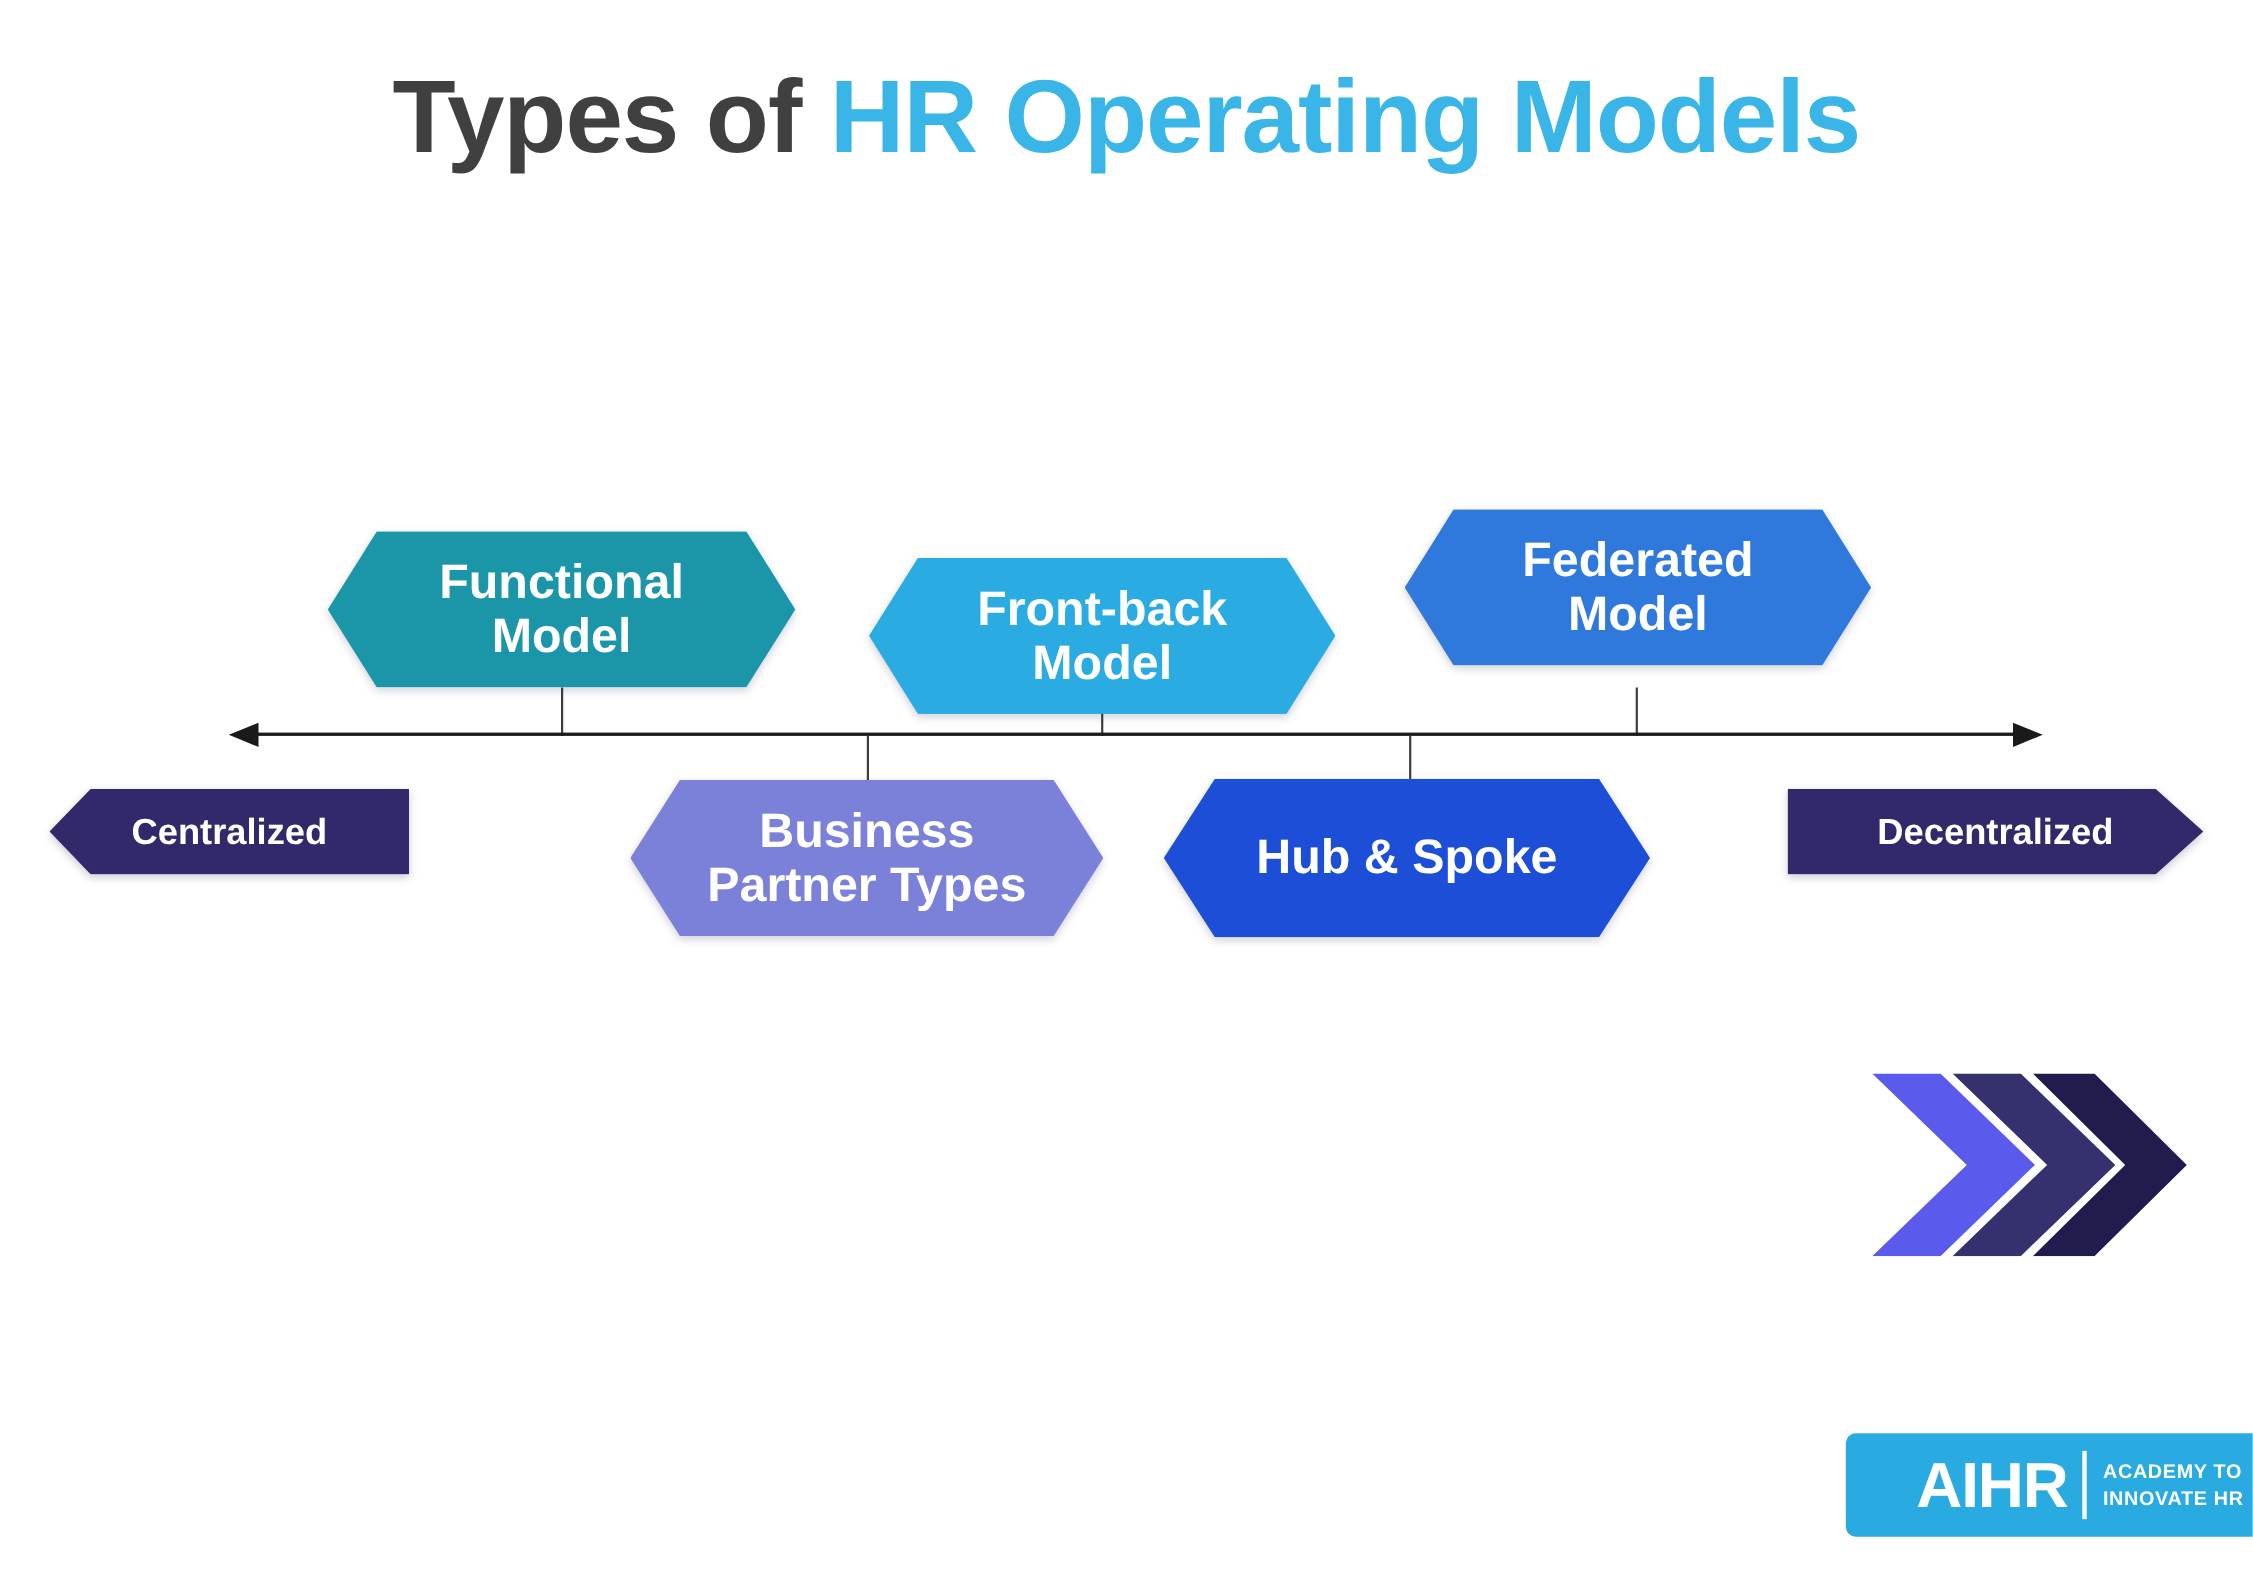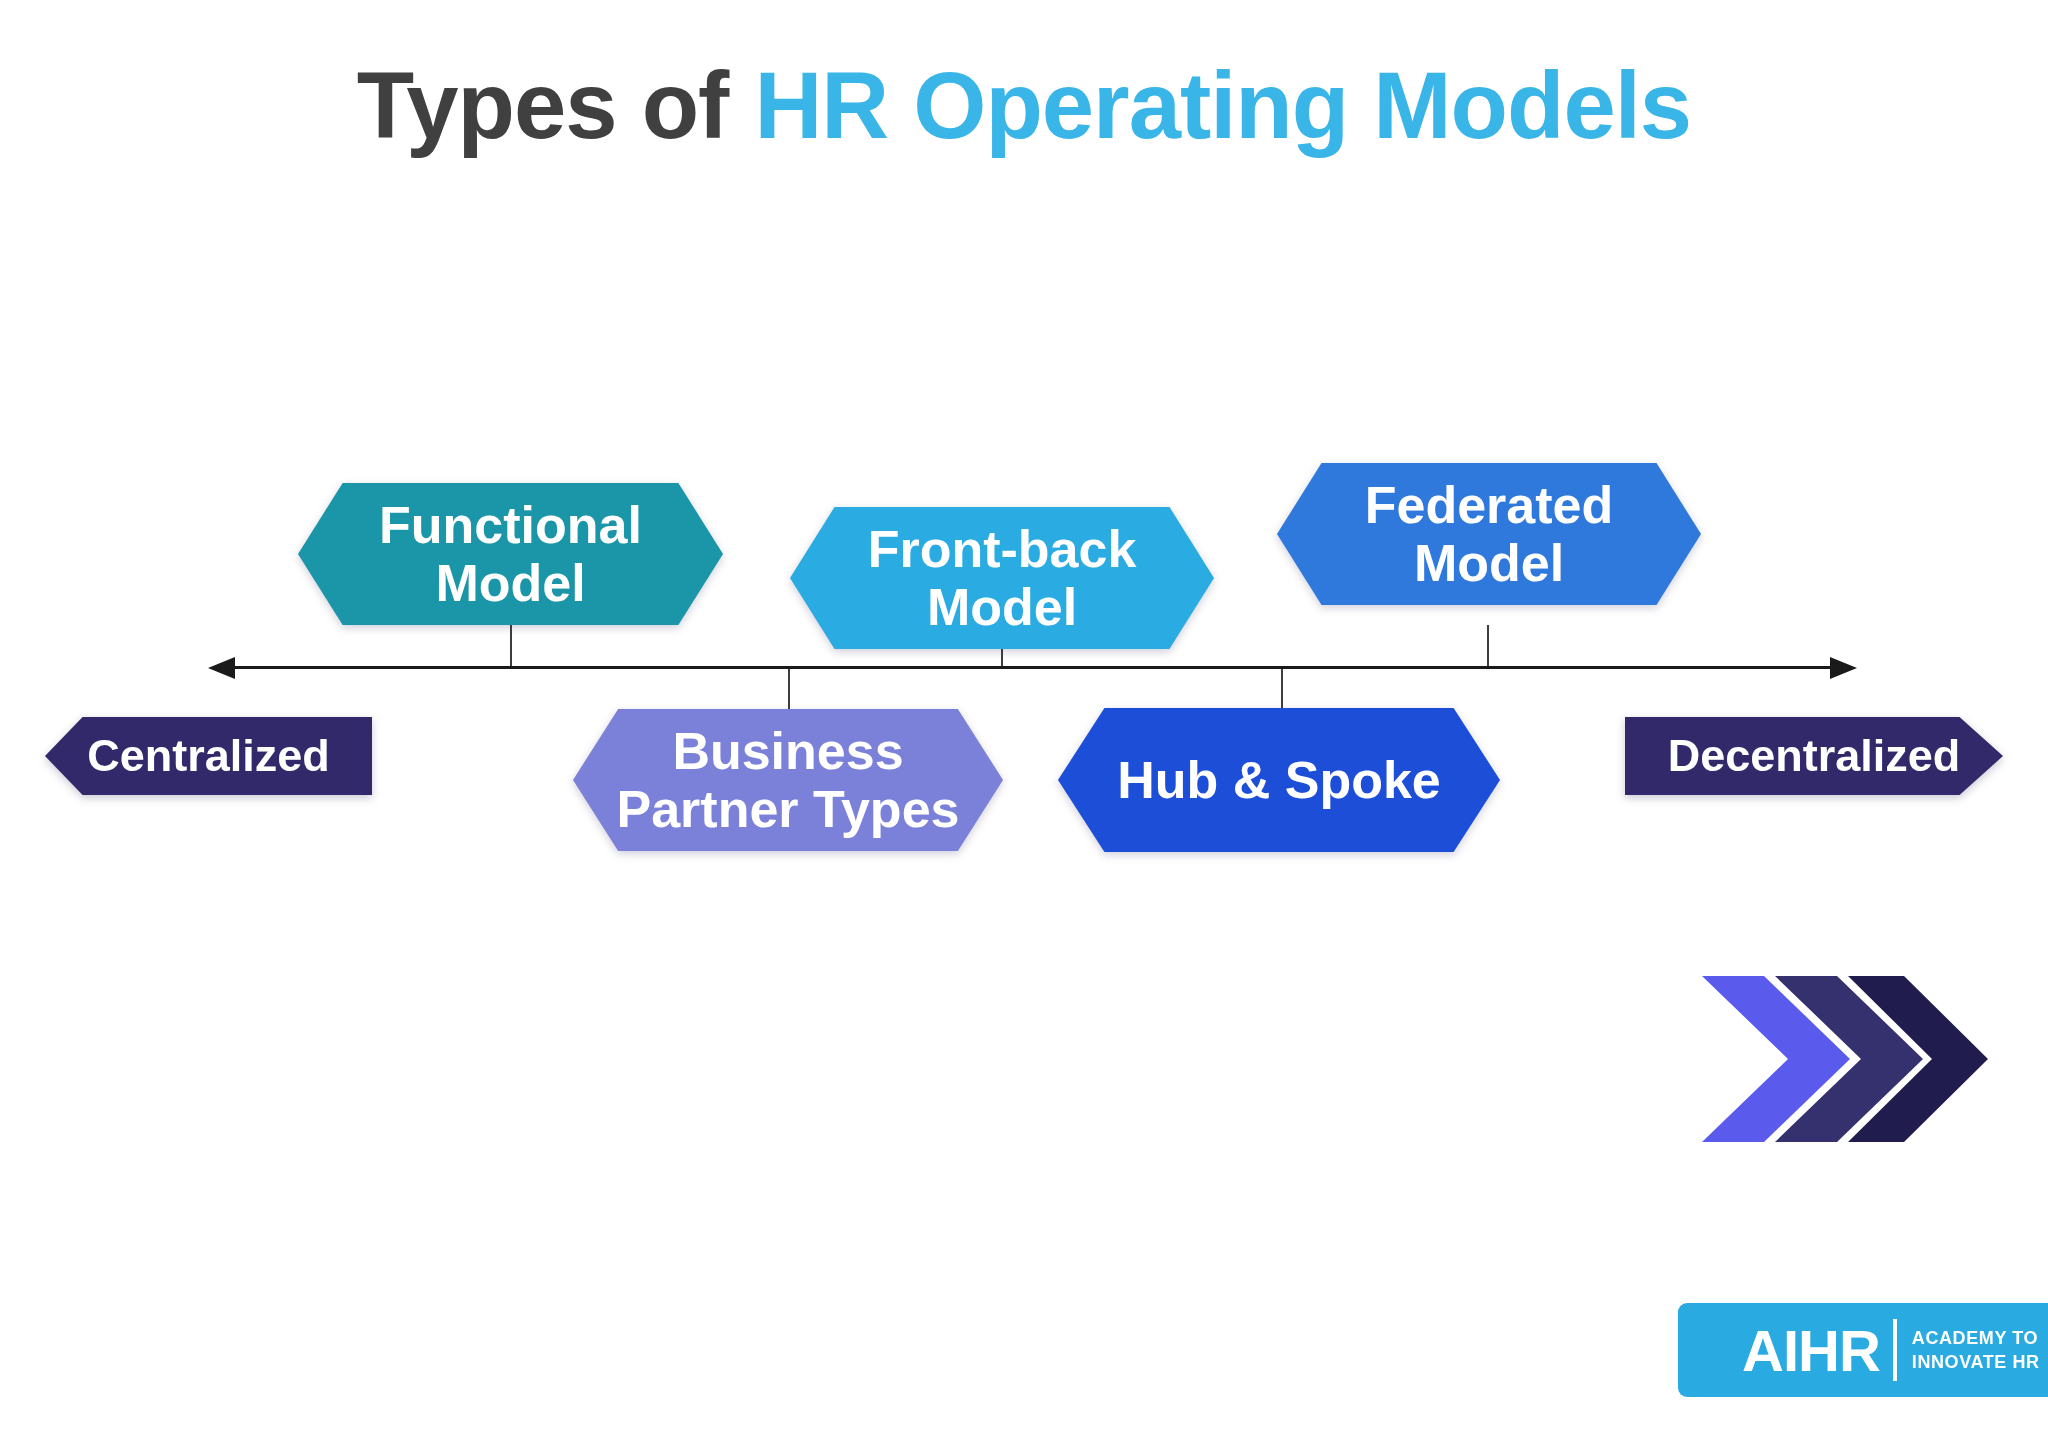--- a/index.html
+++ b/index.html
@@ -13,21 +13,21 @@
     font-size:94px;font-weight:700;letter-spacing:-1px;white-space:nowrap;
   }
   .t-prefix{margin-right:26px;}
   
   .hexwrap{position:absolute;filter:drop-shadow(0 3px 4px rgba(40,40,90,0.22));}
   .hex{
     width:100%;height:100%;display:flex;align-items:center;justify-content:center;
     text-align:center;color:#ffffff;font-weight:700;
     clip-path:polygon(10.5% 0%,89.5% 0%,100% 50%,89.5% 100%,10.5% 100%,0% 50%);
   }
-  .hex-label{font-size:52px;line-height:1.12;}
+  .hex-label{font-size:44px;line-height:1.12;}
   .hex-label span{display:block;}
   .hw1{left:298px;top:483px;width:425px;height:142px;}
   .hw2{left:790px;top:507px;width:424px;height:142px;}
   .hw3{left:1277px;top:463px;width:424px;height:142px;}
   .hw4{left:573px;top:709px;width:430px;height:142px;}
   .hw5{left:1058px;top:708px;width:442px;height:144px;}
   
   .axis-line{position:absolute;left:234px;top:666px;width:1598px;height:3px;}
   .axis-arrow-left{
     position:absolute;left:208px;top:656.5px;width:0;height:0;
@@ -44,21 +44,21 @@
   .c2{left:1001px;top:625px;height:44px;}
   .c3{left:1487px;top:625px;height:44px;}
   .c4{left:788px;top:669px;height:41px;}
   .c5{left:1281px;top:669px;height:40px;}
   
   .tagwrap{position:absolute;filter:drop-shadow(0 3px 4px rgba(40,40,90,0.25));}
   .tw-left{left:45px;top:717px;width:327px;height:78px;}
   .tw-right{left:1625px;top:717px;width:378px;height:78px;}
   .tag{
     width:100%;height:100%;display:flex;align-items:center;justify-content:center;
-    color:#ffffff;font-weight:700;font-size:45px;
+    color:#ffffff;font-weight:700;font-size:33px;
   }
   .tag-left{clip-path:polygon(11.5% 0%,100% 0%,100% 100%,11.5% 100%,0% 50%);}
   .tag-right{clip-path:polygon(0% 0%,88.5% 0%,100% 50%,88.5% 100%,0% 100%);}
   
   .chevrons{position:absolute;left:1700px;top:976px;width:290px;height:166px;}
   
   .logo{
     position:absolute;left:1678px;top:1303px;width:354px;height:94px;border-radius:9px;
     display:flex;align-items:center;color:#ffffff;padding-left:38px;
   }

